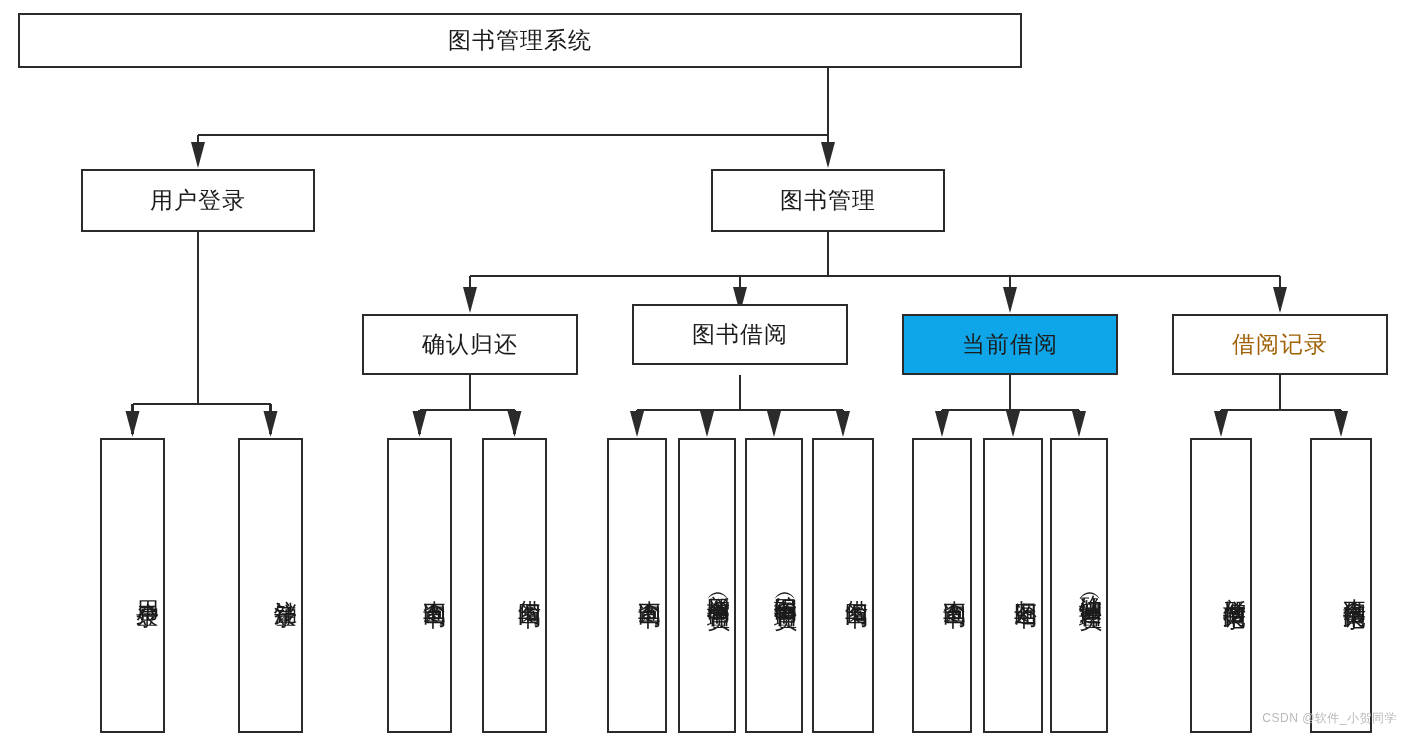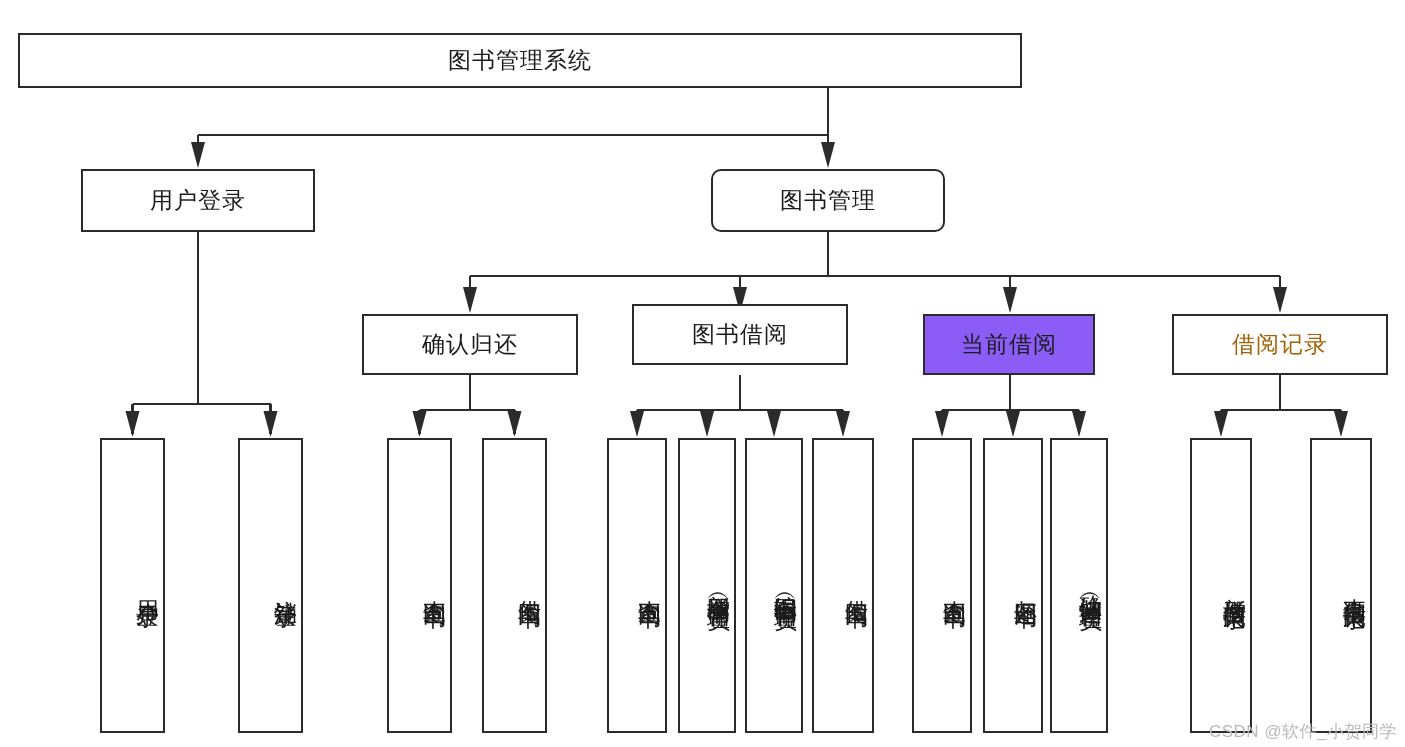--- a/index.html
+++ b/index.html
@@ -53,22 +53,22 @@
   }
   .node.vert .vlabel {
     writing-mode: vertical-rl;
     text-orientation: upright;
     display: block;
     text-align: center;
   }
   .watermark {
     position: absolute;
     right: 8px;
-    bottom: 4px;
-    font-size: 17px;
+    bottom: 20px;
+    font-size: 12px;
     color: #b9b9b9;
     letter-spacing: 0.5px;
     white-space: nowrap;
   }
 </style>
 </head>
 <body>
 
 <div id="canvas">
 
@@ -120,38 +120,38 @@
       <line x1="1079" y1="410" x2="1079" y2="434" stroke="#2b2b2b" stroke-width="2.5" shape-rendering="crispEdges"></line>
       <polygon points="1072,411 1086,411 1079,437" fill="#2b2b2b"></polygon>
       <line x1="1280" y1="375" x2="1280" y2="410" stroke="#2b2b2b" stroke-width="2.5" shape-rendering="crispEdges"></line>
       <line x1="1221" y1="410" x2="1341" y2="410" stroke="#2b2b2b" stroke-width="2.5" shape-rendering="crispEdges"></line>
       <line x1="1221" y1="410" x2="1221" y2="434" stroke="#2b2b2b" stroke-width="2.5" shape-rendering="crispEdges"></line>
       <polygon points="1214,411 1228,411 1221,437" fill="#2b2b2b"></polygon>
       <line x1="1341" y1="410" x2="1341" y2="434" stroke="#2b2b2b" stroke-width="2.5" shape-rendering="crispEdges"></line>
       <polygon points="1334,411 1348,411 1341,437" fill="#2b2b2b"></polygon>
     </svg>
 
-  <div class="node horiz" id="n-root" style="left: 18px; top: 13px; width: 1004px; height: 55px; border-color: rgb(43, 43, 43); background: rgb(255, 255, 255); color: rgb(27, 27, 27); margin-top: 20px;">
+  <div class="node horiz" id="n-root" style="left: 18px; top: 13px; width: 1004px; height: 55px; border-color: rgb(43, 43, 43); background: rgb(255, 255, 255); color: rgb(27, 27, 27);">
     <span>图书管理系统</span>
   </div>
 
   <div class="node horiz" id="n-l2-0" style="left: 81px; top: 169px; width: 234px; height: 63px; border-color: rgb(43, 43, 43); background: rgb(255, 255, 255); color: rgb(27, 27, 27);">
     <span>用户登录</span>
   </div>
-  <div class="node horiz" id="n-l2-1" style="left: 711px; top: 169px; width: 234px; height: 63px; border-color: rgb(43, 43, 43); background: rgb(255, 255, 255); color: rgb(27, 27, 27); border-radius: 10px;">
+  <div class="node horiz" id="n-l2-1" style="left: 711px; top: 169px; width: 234px; height: 63px; border-color: rgb(43, 43, 43); background: rgb(255, 255, 255); color: rgb(27, 27, 27);">
     <span>图书管理</span>
   </div>
 
   <div class="node horiz" id="n-l3-0" style="left: 362px; top: 314px; width: 216px; height: 61px; border-color: rgb(43, 43, 43); background: rgb(255, 255, 255); color: rgb(27, 27, 27);">
     <span>确认归还</span>
   </div>
   <div class="node horiz" id="n-l3-1" style="left: 632px; top: 304px; width: 216px; height: 61px; border-color: rgb(43, 43, 43); background: rgb(255, 255, 255); color: rgb(27, 27, 27);">
     <span>图书借阅</span>
   </div>
-  <div class="node horiz" id="n-l3-2" style="left: 902px; top: 314px; width: 172px; height: 61px; border-color: rgb(43, 43, 43); background: #8b5cf6; color: rgb(27, 27, 27); margin-left: 21px;">
+  <div class="node horiz" id="n-l3-2" style="left: 902px; top: 314px; width: 216px; height: 61px; border-color: rgb(43, 43, 43); background: #0ea5e9; color: rgb(27, 27, 27);">
     <span>当前借阅</span>
   </div>
   <div class="node horiz" id="n-l3-3" style="left: 1172px; top: 314px; width: 216px; height: 61px; border-color: rgb(43, 43, 43); background: rgb(255, 255, 255); color: #a16207;">
     <span>借阅记录</span>
   </div>
 
   <div class="node vert" id="n-leaf-0" style="left: 100px; top: 438px; width: 65px; height: 295px; border-color: rgb(43, 43, 43); background: rgb(255, 255, 255); color: rgb(27, 27, 27);">
     <span class="vlabel">用户登录</span>
   </div>
   <div class="node vert" id="n-leaf-1" style="left: 238px; top: 438px; width: 65px; height: 295px; border-color: rgb(43, 43, 43); background: rgb(255, 255, 255); color: rgb(27, 27, 27);">

